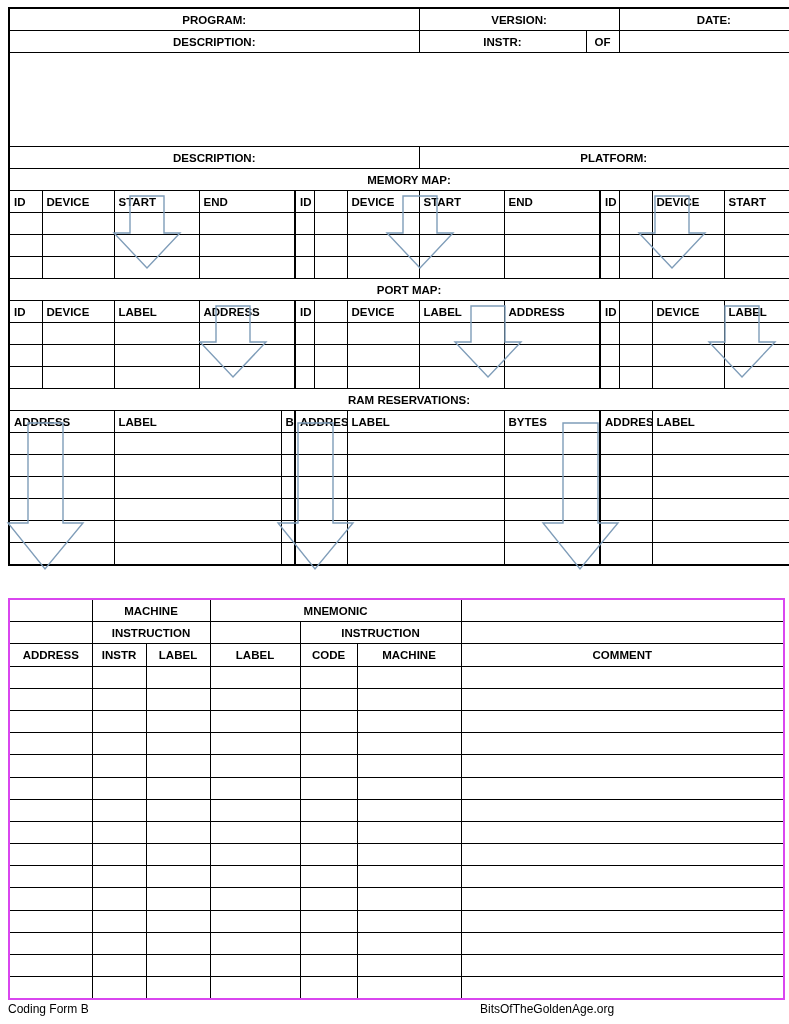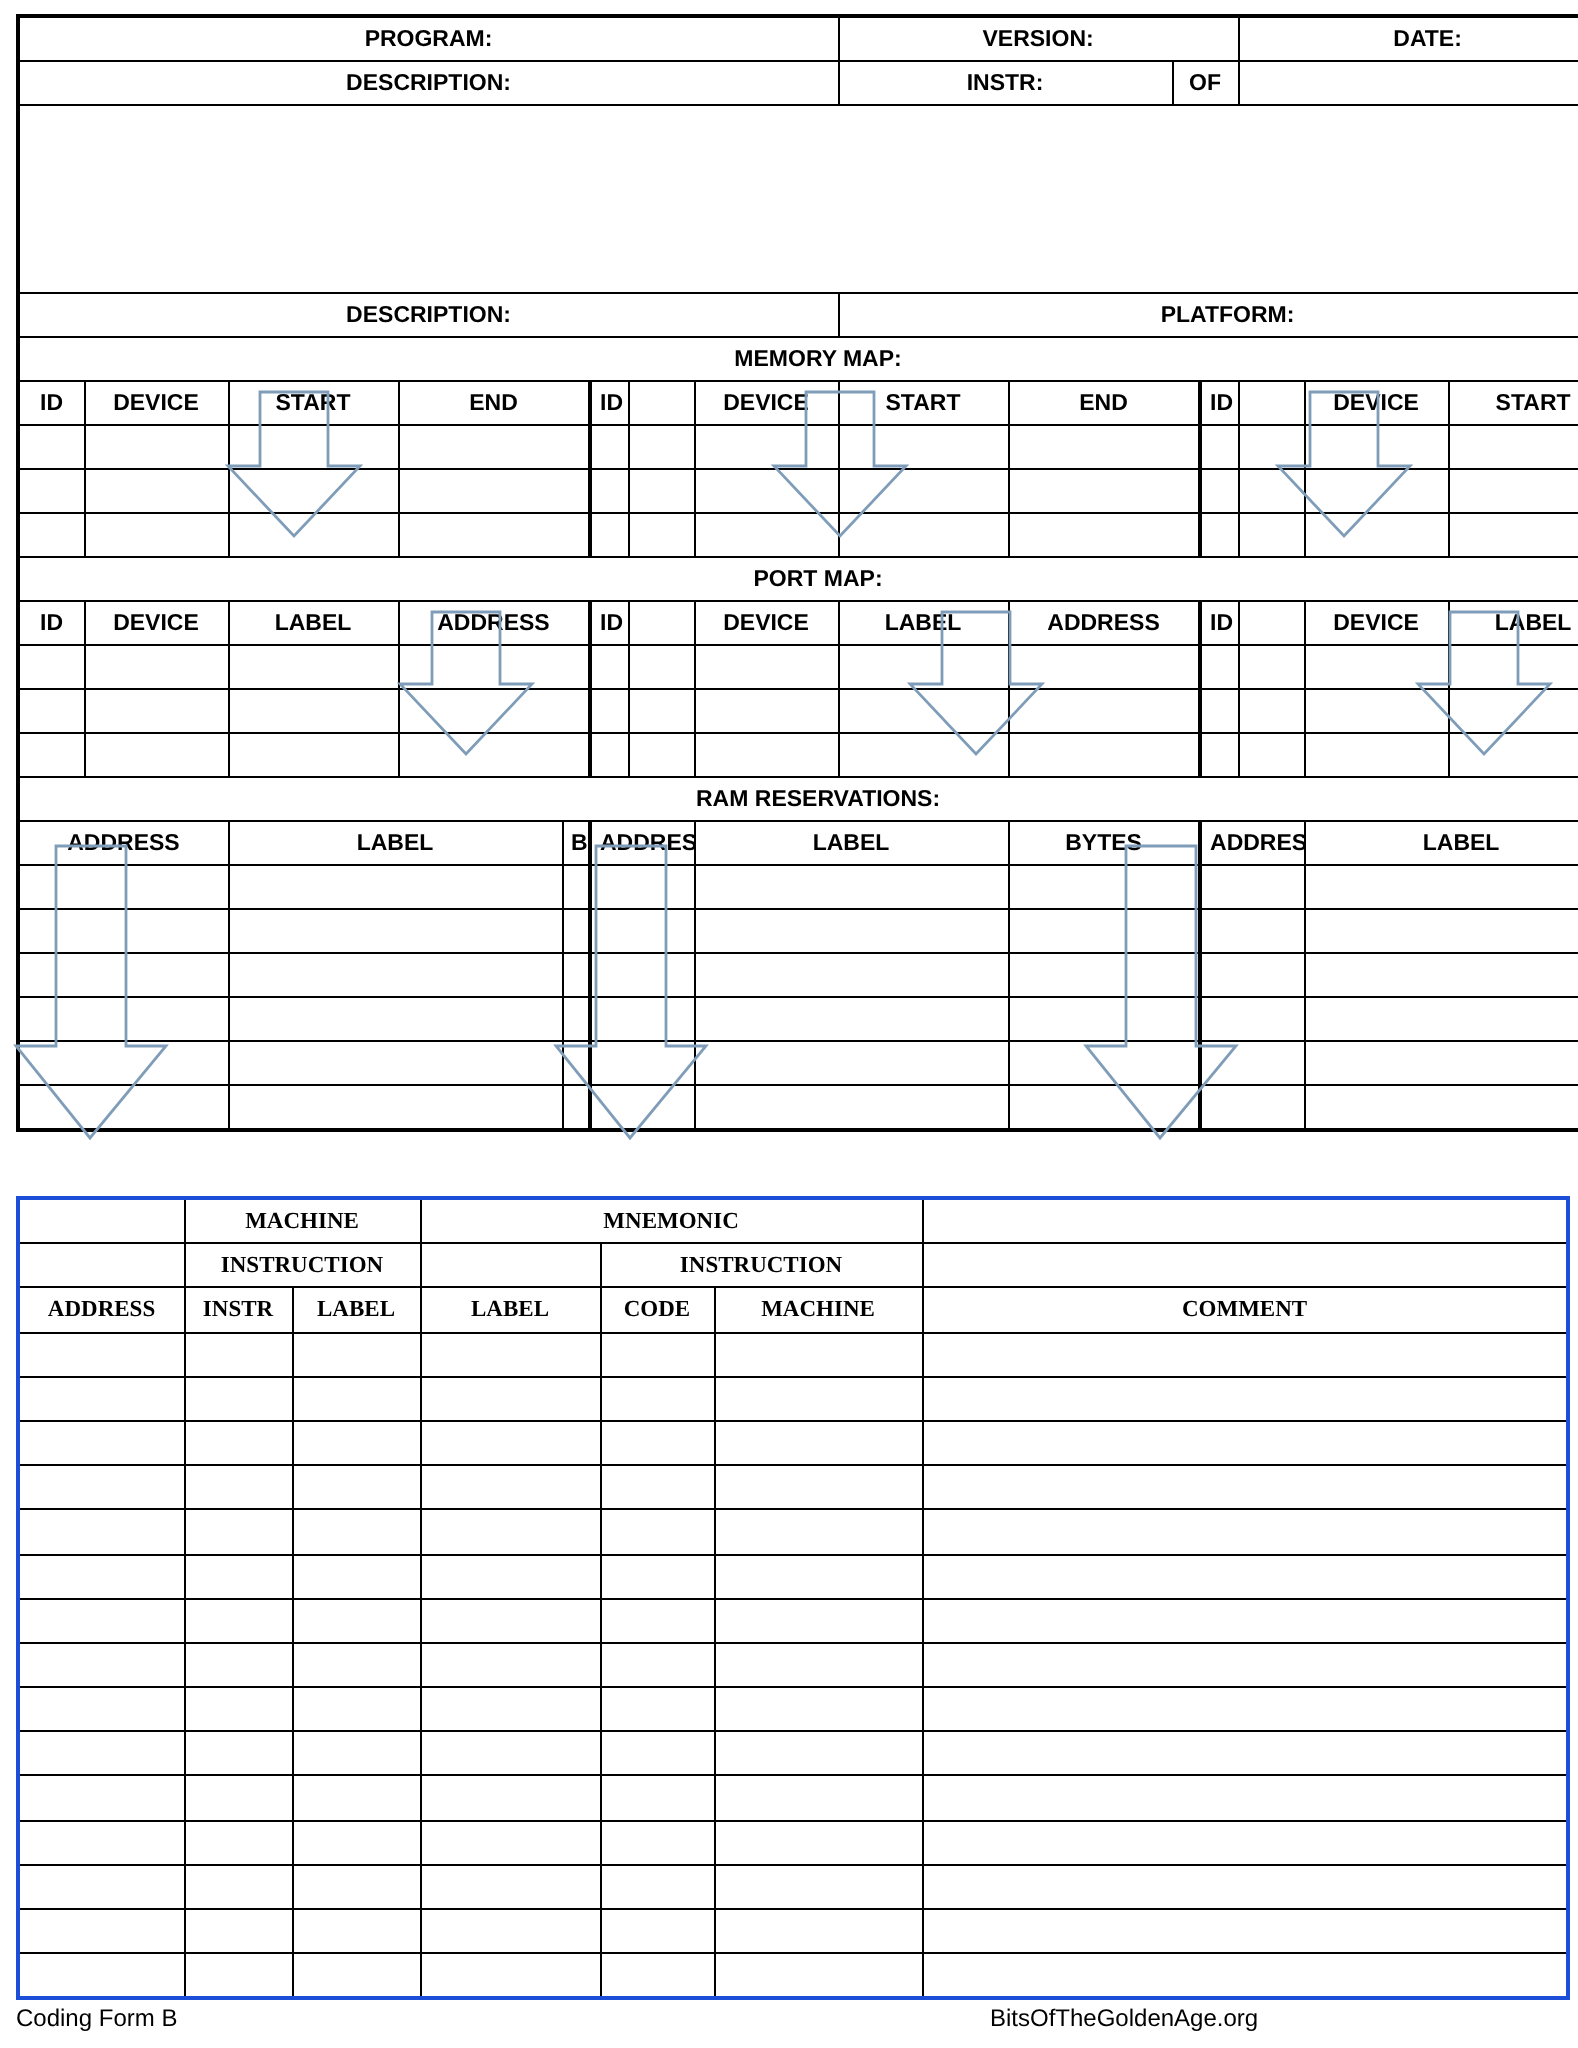--- a/index.html
+++ b/index.html
@@ -32,21 +32,21 @@
     font-weight: bold;
   }
   table.grid td {
     border: 1px solid #000000;
     height: 21px;
     padding: 0 4px;
     vertical-align: middle;
     white-space: nowrap;
     overflow: hidden;
   }
-  td.hdr { font-weight: bold; text-align: center; }
+  td.hdr { font-weight: bold; }
   td.lbl { font-weight: bold; text-align: center; }
   td.blank { }
   td.ctr { text-align: center; }
 
   
   .thickL { border-left: 2px solid #000 !important; }
   .noborder { border: none !important; }
 
   
   #upper-block {
@@ -61,37 +61,36 @@
   .tallcell { height: 93px !important; }
 
   
   #lower-block {
     position: absolute;
     left: 8px;
     top: 598px;
     width: 775px;
   }
   #lower-block table.grid {
-    border: 2px solid #1d4ed8;
-    font-family: Liberation Serif, serif;
+    border: 2px solid #d946ef;
   }
   #lower-block td { height: 21.2px; }
 
   
   .footer {
     position: absolute;
     left: 8px;
     top: 1002px;
     width: 775px;
     font-size: 12px;
     font-weight: normal;
     color: #000;
   }
   .footer .left { position: absolute; left: 0; top: 0; }
-  .footer .right { position: absolute; left: 487px; top: 0; }
+  .footer .right { position: absolute; left: 472px; top: 0; }
 
   
   .arrow-layer {
     position: absolute;
     left: 0; top: 0;
     width: 789px;
     height: 1024px;
     pointer-events: none;
   }
 </style>

